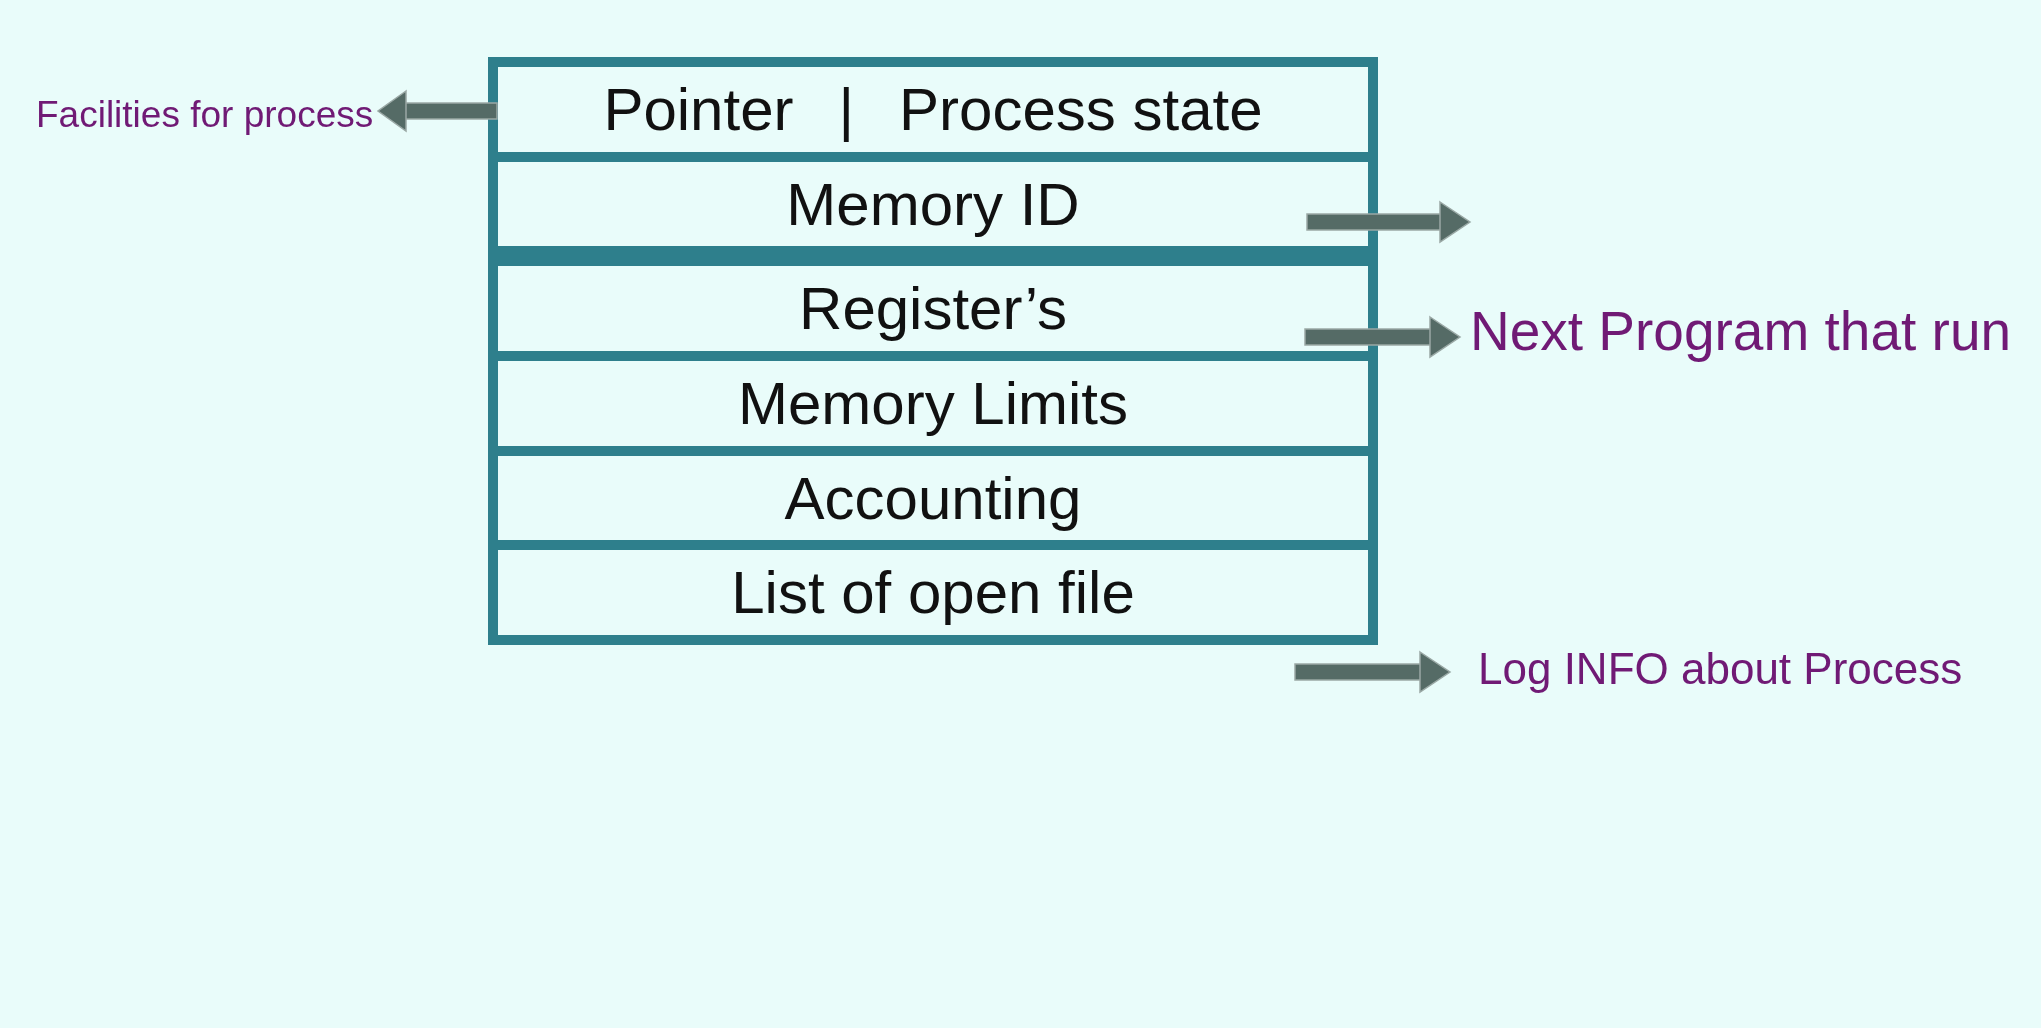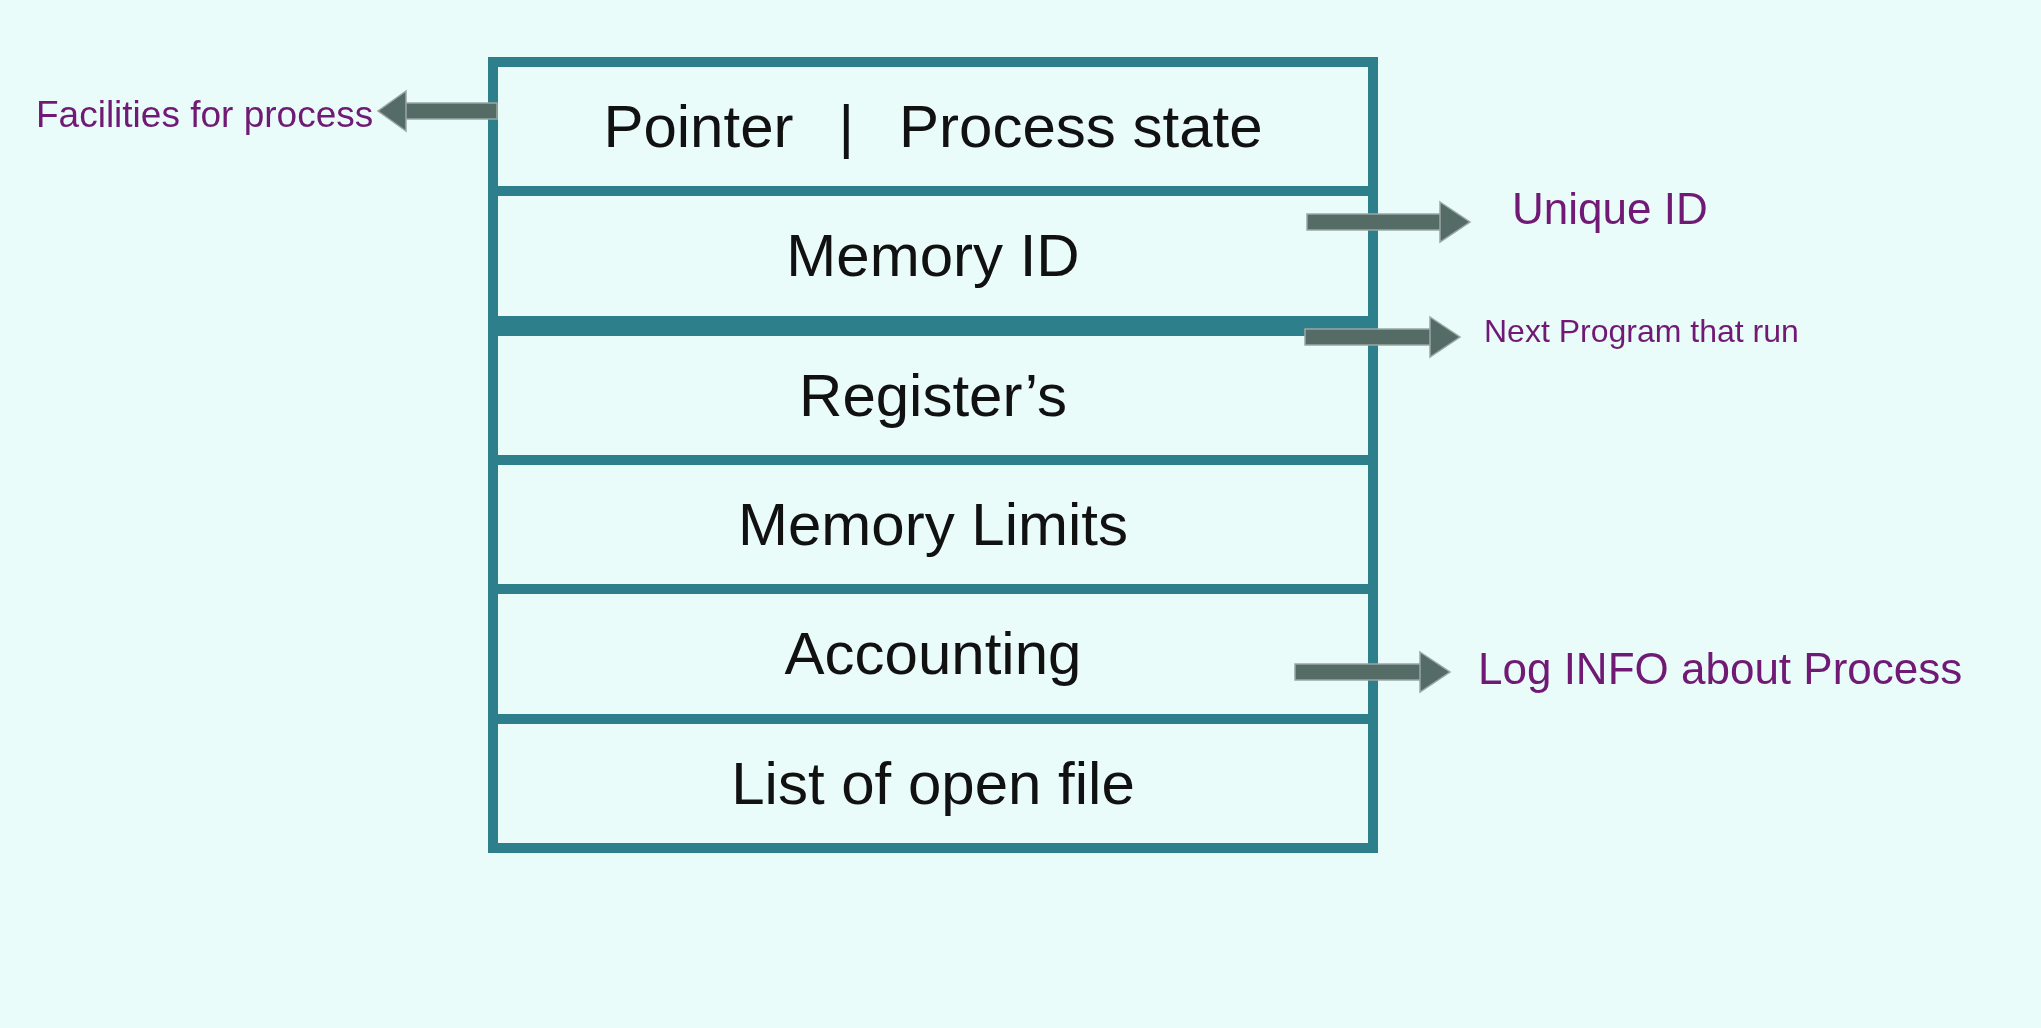--- a/index.html
+++ b/index.html
@@ -3,35 +3,35 @@
 <meta charset="utf-8">
 <style>
   html,body{margin:0;padding:0;}
   body{font-family:"Liberation Sans",sans-serif;}
   #canvas{
     position:relative;width:2041px;height:1028px;
     background:#e9fcfa;overflow:hidden;color:#111;
   }
   
   #pcb-box{
-    position:absolute;left:488px;top:57px;width:890px;height:796px;
+    position:absolute;left:488px;top:57px;width:890px;height:588px;
     box-sizing:border-box;border:10px solid #2e7f8c;
     display:flex;flex-direction:column;
   }
   .pcb-row{
     flex:1;display:flex;align-items:center;justify-content:center;
     font-size:60px;color:#111;white-space:nowrap;
   }
   .pcb-row.first{gap:45px;}
   .row-divider{height:10px;background:#2e7f8c;flex:0 0 auto;}
   
   .ann{position:absolute;white-space:nowrap;color:#701a75;}
   #facilities-label{left:36px;top:92px;font-size:37px;line-height:46px;}
   #unique-label{left:1512px;top:183px;font-size:44px;line-height:52px;}
-  #next-label{left:1470px;top:305px;font-size:32px;line-height:52px;margin-left:14px;}
+  #next-label{left:1470px;top:305px;font-size:55px;line-height:52px;}
   #log-label{left:1478px;top:643px;font-size:44px;line-height:52px;}
   
   #caption-title{
     position:absolute;left:702px;top:912px;font-size:50px;line-height:65px;
     color:#111;white-space:nowrap;
   }
   .arrow{position:absolute;}
 </style>
 </head>
 <body>
@@ -70,21 +70,20 @@
   <div class="ann" id="facilities-label">Facilities for process</div>
   <svg class="arrow" style="left:376px;top:89px;" width="122" height="44" viewBox="0 0 122 44">
     <rect x="28" y="14" width="93" height="16" fill="#556b66" stroke="#9aa8a5" stroke-width="1.5"></rect>
     <polygon points="30,2 2,22 30,42" fill="#556b66" stroke="#9aa8a5" stroke-width="1.5"></polygon>
   </svg>
 
   <svg class="arrow" style="left:1306px;top:200px;" width="166" height="44" viewBox="0 0 166 44">
     <rect x="1" y="14" width="135" height="16" fill="#556b66" stroke="#9aa8a5" stroke-width="1.5"></rect>
     <polygon points="134,2 164,22 134,42" fill="#556b66" stroke="#9aa8a5" stroke-width="1.5"></polygon>
   </svg>
-  <div class="ann" id="unique-label">Unique ID</div>
 
   <svg class="arrow" style="left:1304px;top:315px;" width="158" height="44" viewBox="0 0 158 44">
     <rect x="1" y="14" width="127" height="16" fill="#556b66" stroke="#9aa8a5" stroke-width="1.5"></rect>
     <polygon points="126,2 156,22 126,42" fill="#556b66" stroke="#9aa8a5" stroke-width="1.5"></polygon>
   </svg>
   <div class="ann" id="next-label">Next Program that run</div>
 
   <svg class="arrow" style="left:1294px;top:650px;" width="158" height="44" viewBox="0 0 158 44">
     <rect x="1" y="14" width="127" height="16" fill="#556b66" stroke="#9aa8a5" stroke-width="1.5"></rect>
     <polygon points="126,2 156,22 126,42" fill="#556b66" stroke="#9aa8a5" stroke-width="1.5"></polygon>

